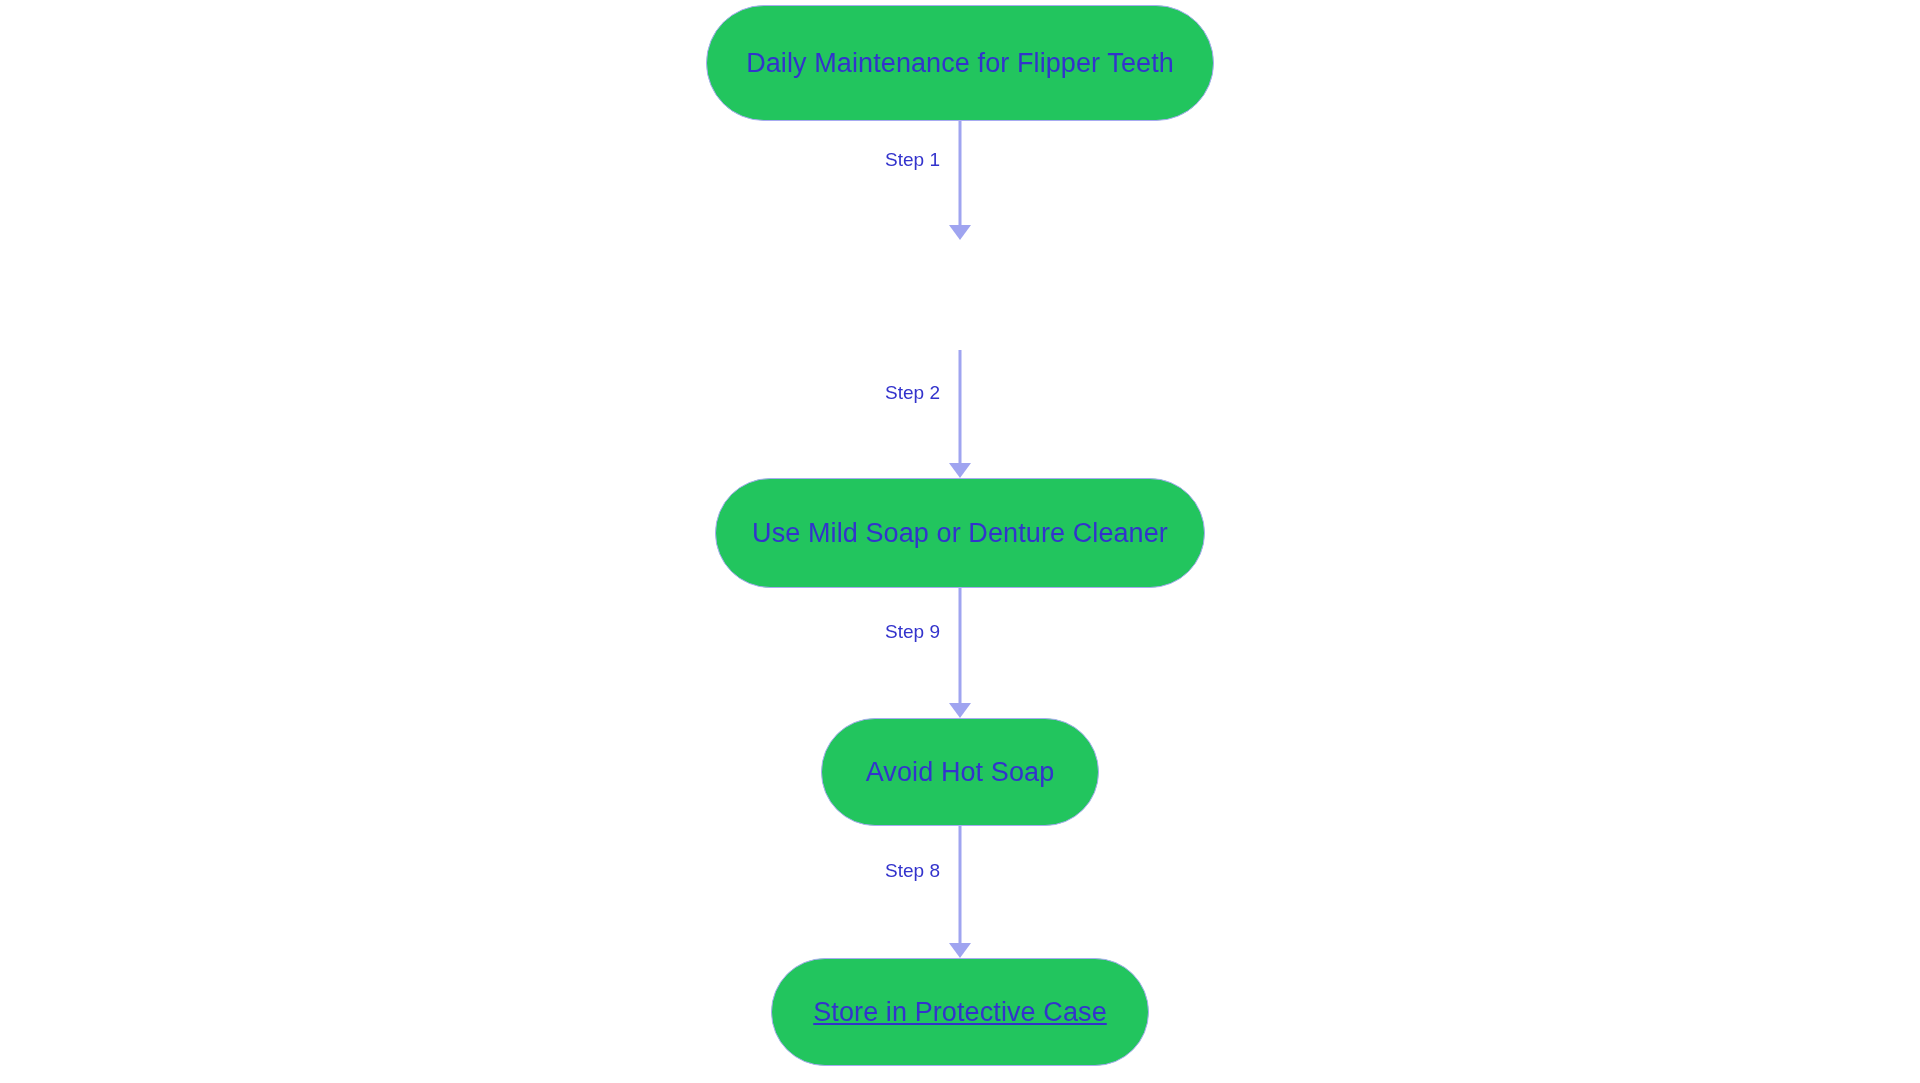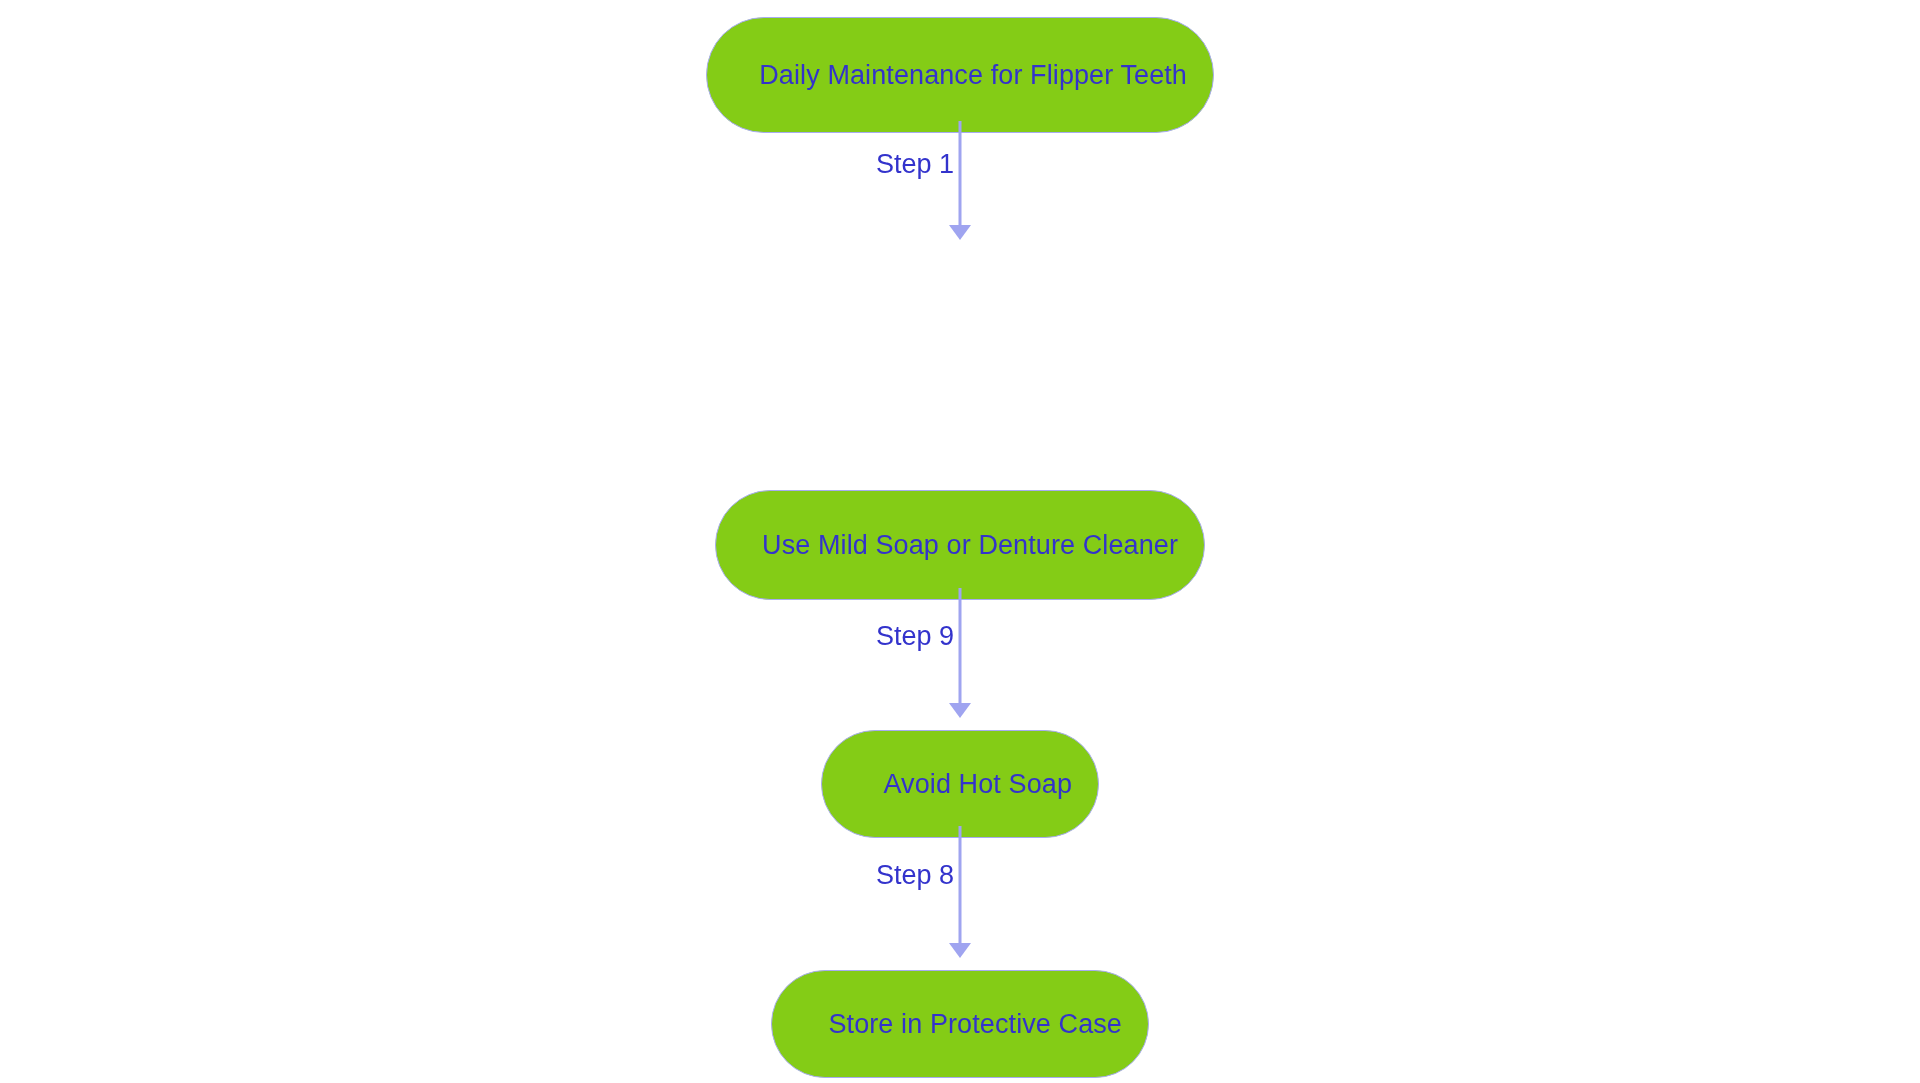--- a/index.html
+++ b/index.html
@@ -17,43 +17,42 @@
     position: relative;
     width: 1920px;
     height: 1083px;
     background: #ffffff;
   }
   .node {
     position: absolute;
     left: 50%;
     transform: translateX(-50%);
     box-sizing: border-box;
-    background: #84cc16;
+    background: #22c55e;
     border: 1.5px solid #a7abf0;
     border-radius: 999px;
     display: flex;
     align-items: center;
-    justify-content: flex-end;
+    justify-content: center;
     color: #3333cc;
     font-size: 27px;
     font-weight: 400;
     letter-spacing: 0.1px;
     white-space: nowrap;
-    margin-top: 12px;
   }
   .node-label {
     color: #3333cc;
     padding: 0 26px;
   }
   
   .node-1 { top: 5px;   width: 508px; height: 116px; }
   .node-2 { top: 240px; width: 500px; height: 110px; }
   .node-3 { top: 478px; width: 490px; height: 110px; }
   .node-4 { top: 718px; width: 278px; height: 108px; }
-  .node-5 { top: 958px; width: 378px; height: 108px; }
+  .node-5 { top: 958px; width: 378px; height: 108px; text-decoration: underline; }
 
   .edge {
     position: absolute;
     left: 50%;
     transform: translateX(-50%);
     width: 260px;
   }
   .edge-line {
     position: absolute;
     left: 50%;
@@ -68,23 +67,23 @@
     transform: translateX(-50%);
     width: 0;
     height: 0;
     border-left: 11px solid transparent;
     border-right: 11px solid transparent;
     border-top: 15px solid #9fa4f0;
   }
   .edge-text {
     position: absolute;
     right: 50%;
-    margin-right: 6px;
+    margin-right: 20px;
     color: #3333cc;
-    font-size: 27px;
+    font-size: 19px;
     white-space: nowrap;
     text-align: right;
   }
   
   .edge-1 { top: 121px; height: 119px; }
   .edge-1 .edge-line  { height: 104px; }
   .edge-1 .edge-arrow { top: 104px; }
   .edge-1 .edge-text  { top: 28px; }
 
   .edge-2 { top: 350px; height: 128px; }
@@ -111,20 +110,25 @@
     <span class="node-label">Daily Maintenance for Flipper Teeth</span>
   </div>
 
   <div class="edge edge-1">
     <div class="edge-line"></div>
     <div class="edge-arrow"></div>
     <div class="edge-text">Step 1</div>
   </div>
 
 
+  <div class="edge edge-2">
+    <div class="edge-line"></div>
+    <div class="edge-arrow"></div>
+    <div class="edge-text">Step 2</div>
+  </div>
 
   <div class="node node-3">
     <span class="node-label">Use Mild Soap or Denture Cleaner</span>
   </div>
 
   <div class="edge edge-3">
     <div class="edge-line"></div>
     <div class="edge-arrow"></div>
     <div class="edge-text">Step 9</div>
   </div>

